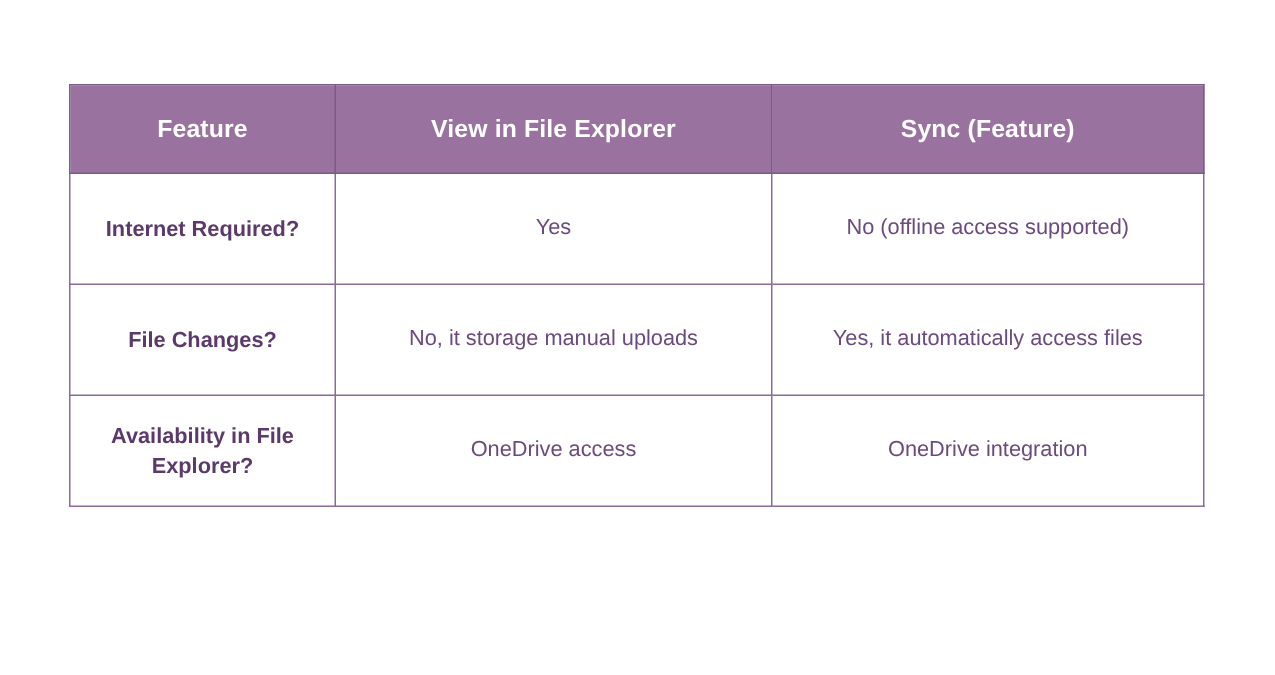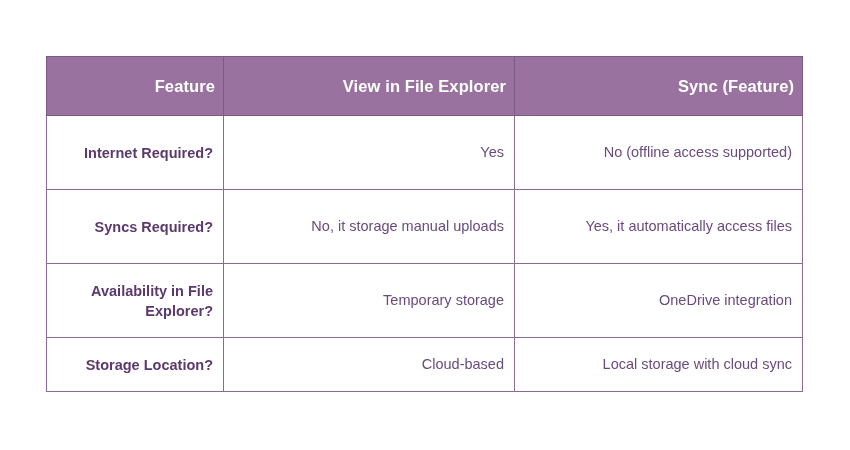--- a/index.html
+++ b/index.html
@@ -31,31 +31,31 @@
   table.comparison-table col.col-feature  { width: 177px; }
   table.comparison-table col.col-explorer { width: 291px; }
   table.comparison-table col.col-sync     { width: 288px; }
 
   thead th {
     background: #9a72a0;
     color: #ffffff;
     font-size: 16.5px;
     font-weight: bold;
     letter-spacing: 0.1px;
-    text-align: right;
+    text-align: center;
     vertical-align: middle;
     height: 59px;
     padding: 0 8px;
     border: 1px solid #7a5a87;
     box-sizing: border-box;
   }
 
   tbody td {
     border: 1px solid #8a6a96;
-    text-align: right;
+    text-align: center;
     vertical-align: middle;
     padding: 16px 10px;
     box-sizing: border-box;
     color: #6b4a7d;
     font-size: 14.5px;
     font-weight: normal;
     line-height: 1.45;
   }
 
   tbody td.feature-cell {
@@ -85,29 +85,24 @@
         <th>Sync (Feature)</th>
       </tr>
     </thead>
     <tbody>
       <tr class="row-tall">
         <td class="feature-cell">Internet Required?</td>
         <td>Yes</td>
         <td>No (offline access supported)</td>
       </tr>
       <tr class="row-tall">
-        <td class="feature-cell">Syncs Required?</td>
+        <td class="feature-cell">File Changes?</td>
         <td>No, it storage manual uploads</td>
         <td>Yes, it automatically access files</td>
       </tr>
       <tr class="row-tall">
         <td class="feature-cell">Availability in File Explorer?</td>
-        <td>Temporary storage</td>
+        <td>OneDrive access</td>
         <td>OneDrive integration</td>
-      </tr>
-      <tr class="row-short">
-        <td class="feature-cell">Storage Location?</td>
-        <td>Cloud-based</td>
-        <td>Local storage with cloud sync</td>
       </tr>
     </tbody>
   </table>
 </div>
 
 </body></html>

